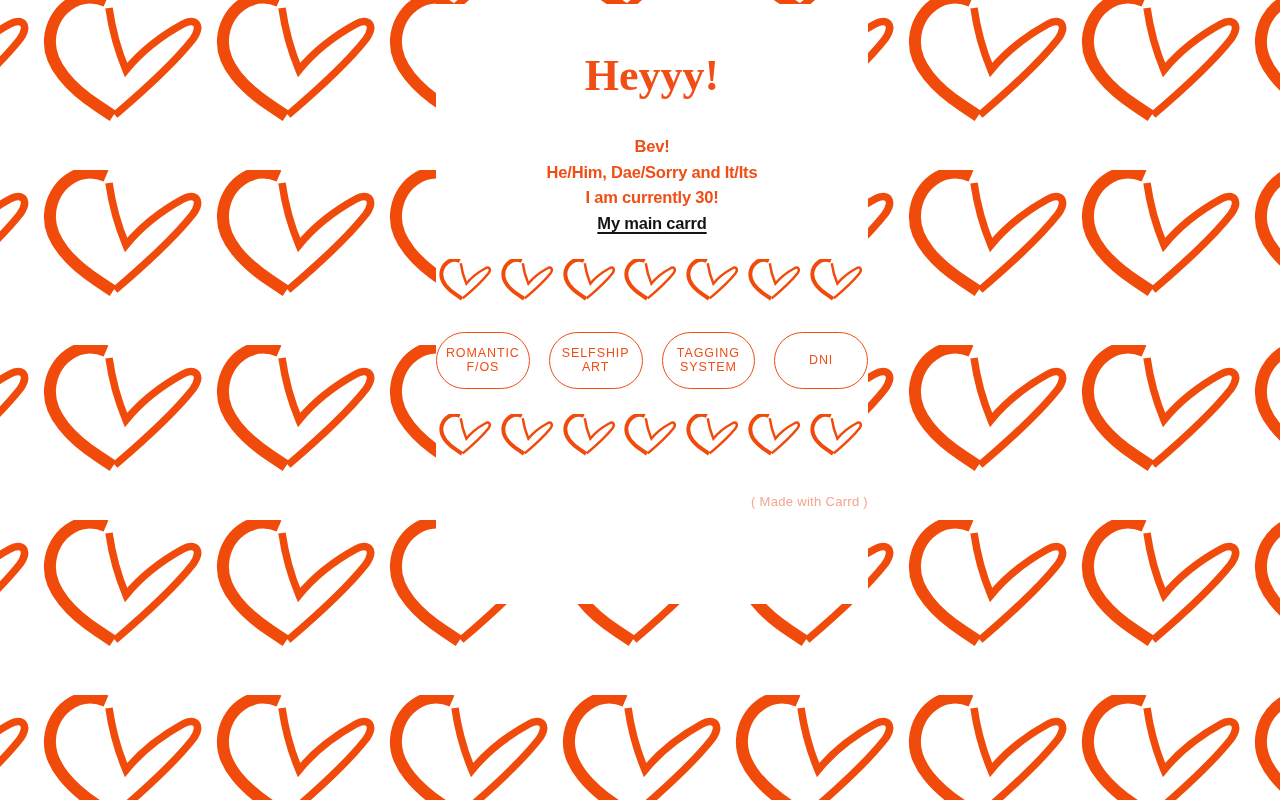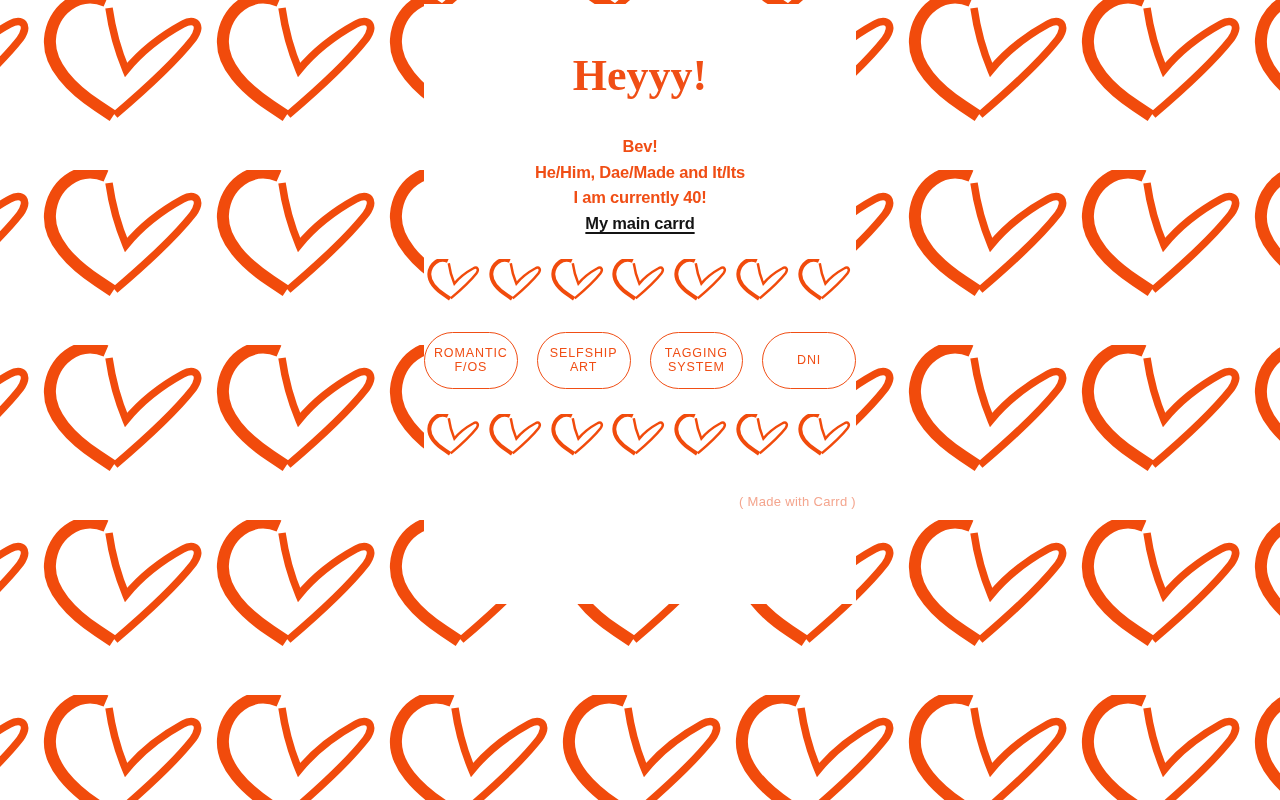--- a/index.html
+++ b/index.html
@@ -13,21 +13,21 @@
   html,body{width:1280px;height:800px;overflow:hidden;background:var(--bg);
     font-family:"Liberation Sans",sans-serif;}
   .stage{position:relative;width:1280px;height:800px;overflow:hidden;background:var(--bg);}
 
   
   .bg{position:absolute;inset:0;overflow:hidden;}
   .bg svg{position:absolute;}
   .heart-svg{color:var(--heart);}
 
   
-  .column{position:absolute;left:424px;top:0;width:432px;height:604px;
+  .column{position:absolute;left:436px;top:0;width:432px;height:604px;
     background:var(--bg);text-align:center;overflow:hidden;}
 
   
   .top-strip{position:relative;height:4px;overflow:hidden;}
   .top-strip svg{position:absolute;top:-112px;}
 
   h1.title{margin:50px 0 0;font-family:"Liberation Serif",serif;font-weight:700;
     font-size:44px;line-height:1;color:var(--accent);letter-spacing:0px;}
 
   .bio{margin-top:36px;color:var(--accent);font-weight:700;font-size:16.5px;
@@ -214,22 +214,22 @@
         <svg width="173" height="140" viewBox="0 0 173 140" class="heart-svg" style="left: 289px;">
           <use href="#brush-heart"></use>
         </svg>
       </div>
 
     <h1 class="title">Heyyy!</h1>
 
     <div class="bio">
       <div>
           <div class="line">Bev!</div>
-          <div class="line">He/Him, Dae/Made and It/Its</div>
-          <div class="line">I am currently 40!</div>
+          <div class="line">He/Him, Dae/Sorry and It/Its</div>
+          <div class="line">I am currently 30!</div>
         </div>
       <div class="line">
         <a class="main-link">My main carrd</a>
       </div>
     </div>
 
     <div class="heart-divider d1">
         <svg width="57" height="46" viewBox="0 0 173 140" class="heart-svg">
           <use href="#brush-heart"></use>
         </svg>

